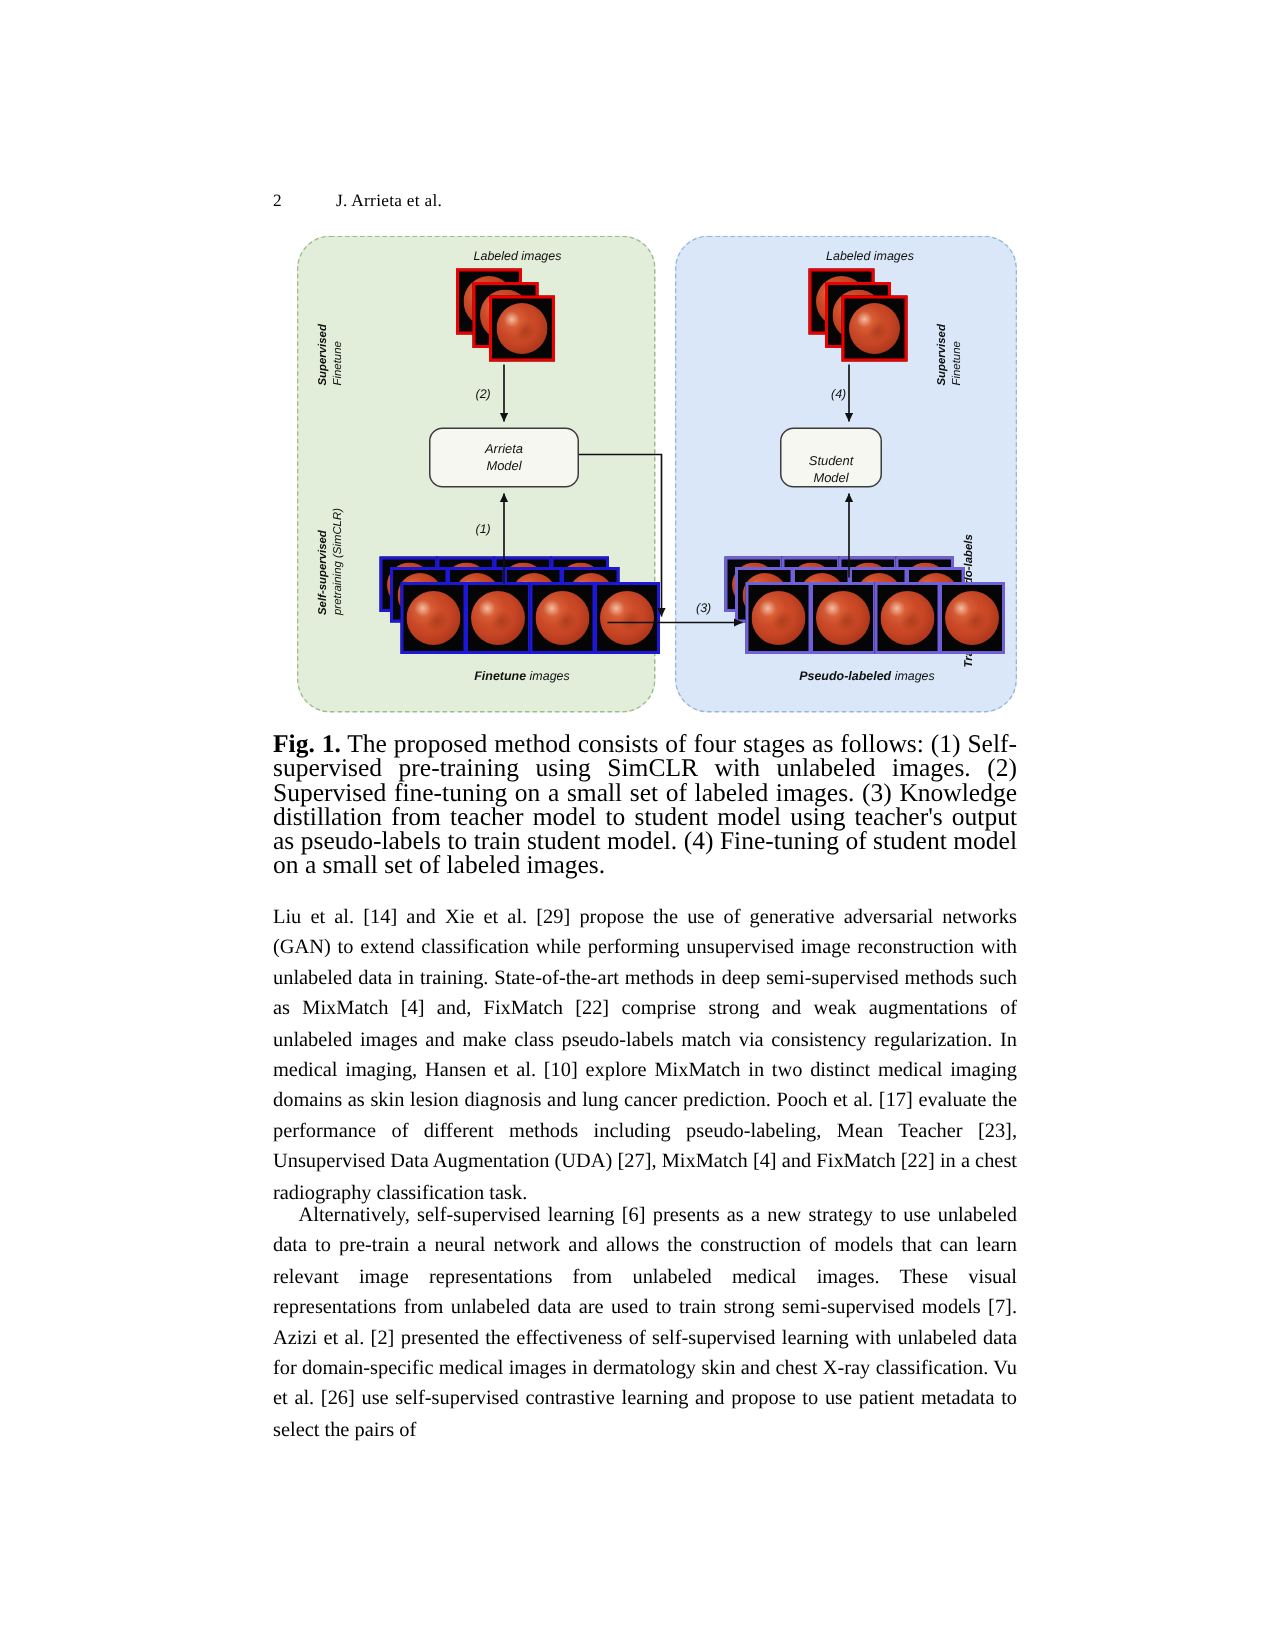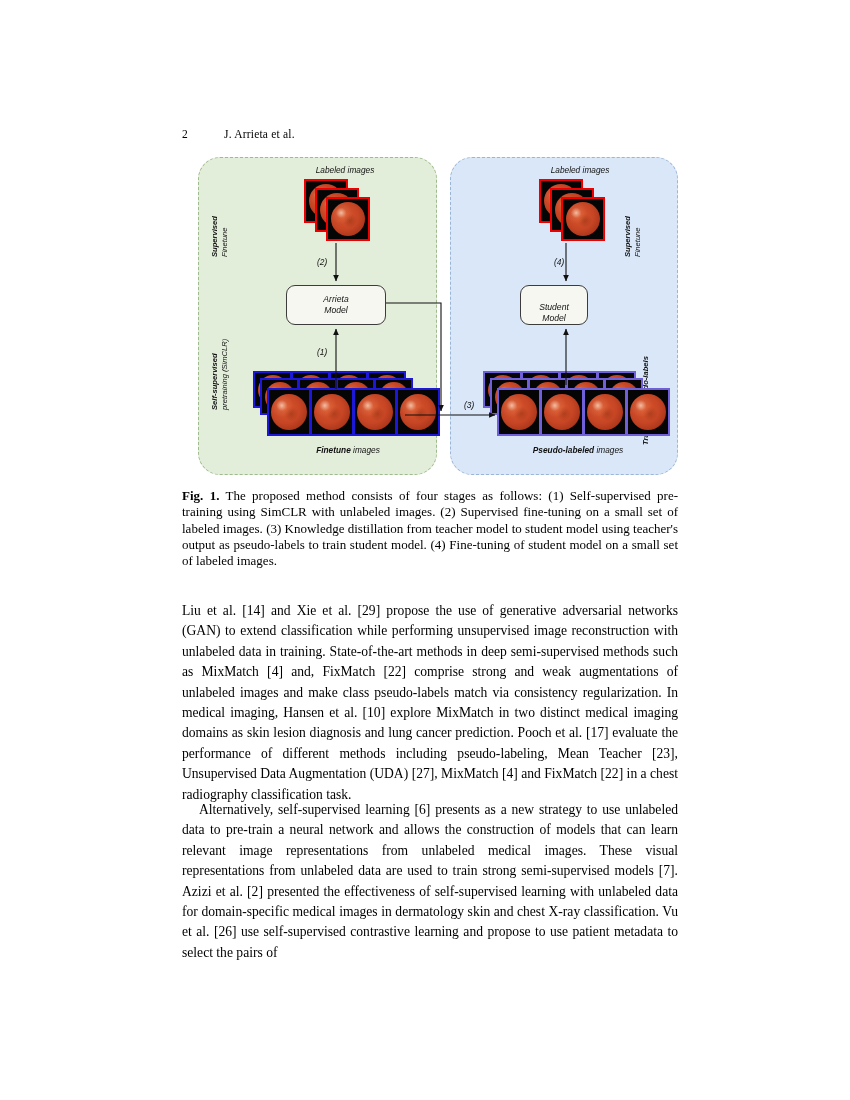--- a/index.html
+++ b/index.html
@@ -170,21 +170,21 @@
   .sn-1 { left: 119px; top: 190px; }
   .sn-3 { left: 266px; top: 243px; }
   .sn-4 { left: 356px; top: 100px; }
 
   
   .fig-caption {
     position: absolute;
     left: 182px;
     top: 488px;
     width: 496px;
-    font-size: 13px;
+    font-size: 17px;
     line-height: 16.3px;
     text-align: justify;
     text-justify: inter-word;
     hyphens: manual;
   }
   .fig-caption b { font-weight: bold; }
 
   
   .body-block {
     position: absolute;

